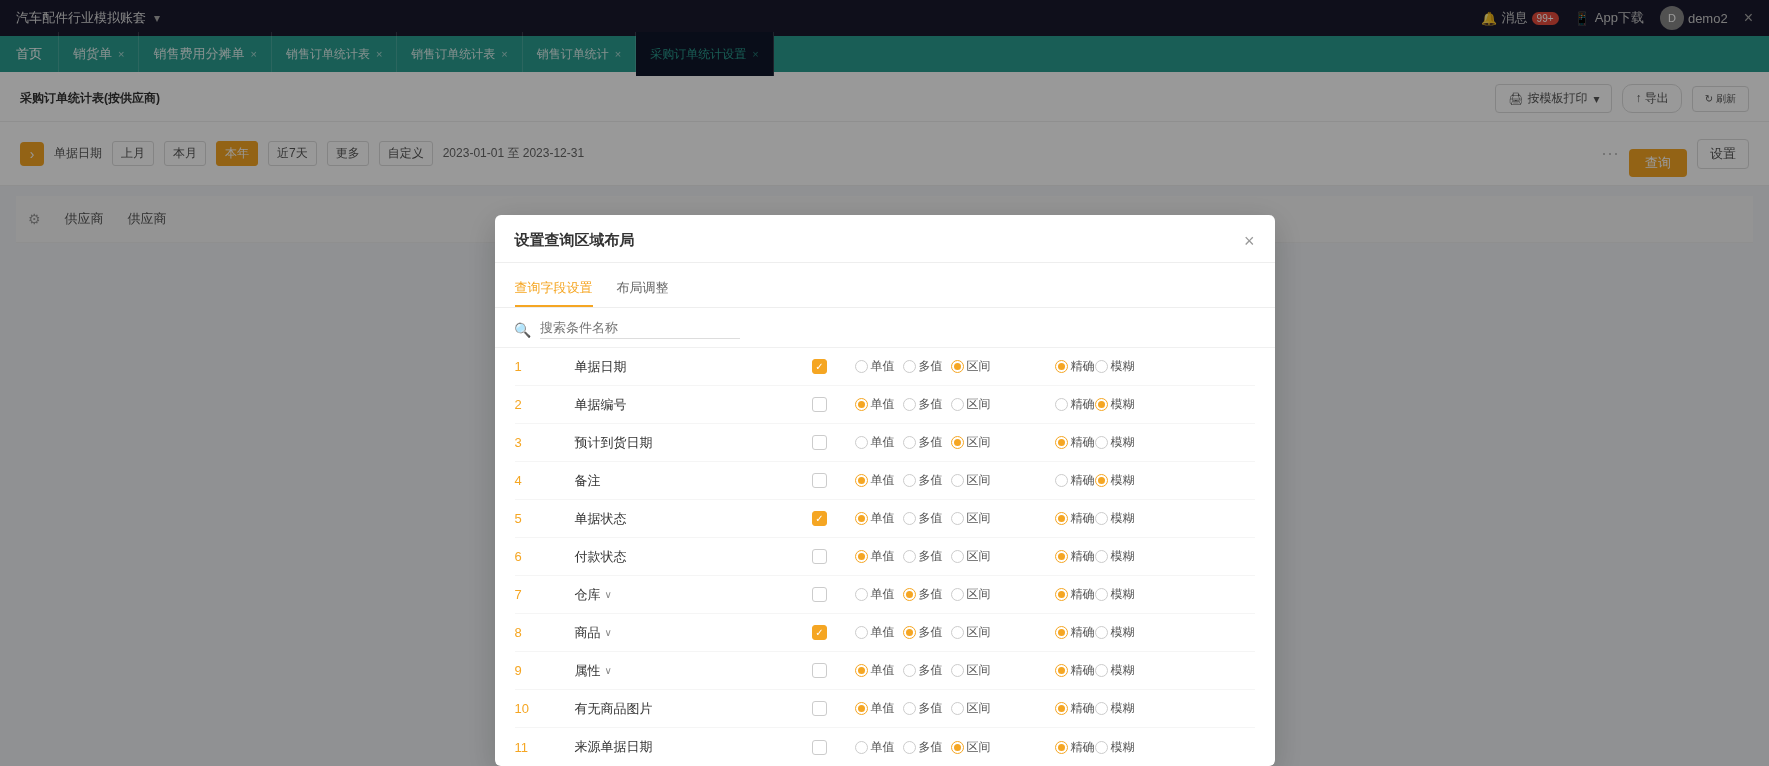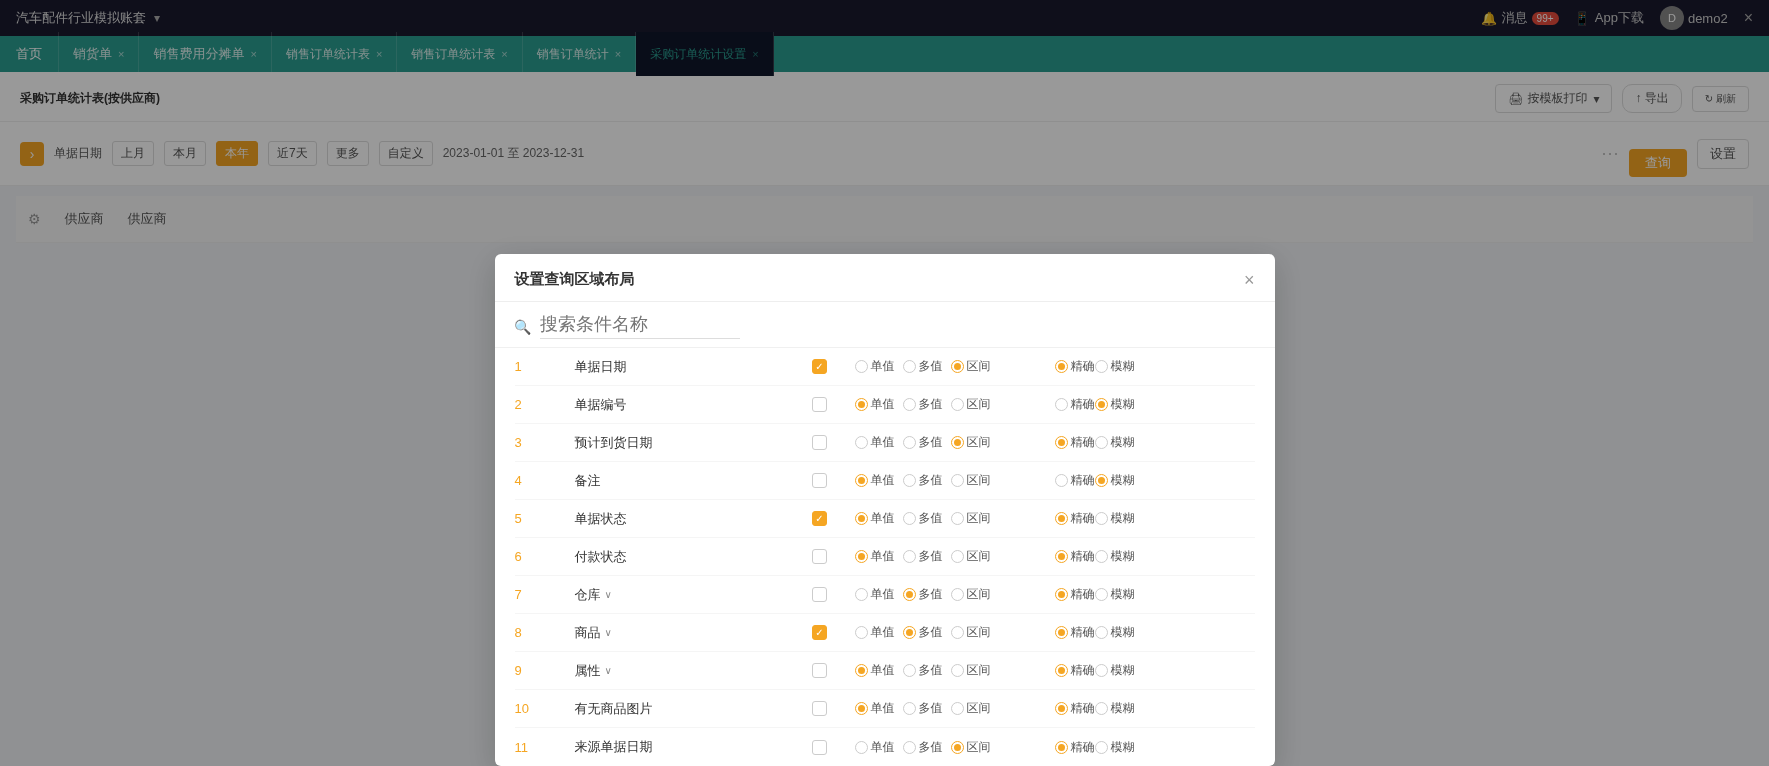--- a/index.html
+++ b/index.html
@@ -151,21 +151,21 @@
     .modal-search-bar {
       padding: 12px 20px 8px;
       display: flex;
       align-items: center;
       border-bottom: 1px solid #f0f0f0;
     }
     .modal-search-icon { color: #aaa; font-size: 14px; margin-right: 8px; }
     .modal-search-input {
       border: none;
       outline: none;
-      font-size: 18px;
+      font-size: 13px;
       color: #666;
       width: 200px;
       border-bottom: 1px solid #ddd;
       padding-bottom: 3px;
     }
 
     
     .modal-table-head {
       display: grid;
       grid-template-columns: 60px 1fr 70px 200px 200px;
@@ -302,20 +302,24 @@
 </div>
 
 <div class="overlay">
   <div class="modal">
 
     <div class="modal-header">
       <span class="modal-title">设置查询区域布局</span>
       <button class="modal-close">×</button>
     </div>
 
+    <div class="modal-tabs">
+      <div class="modal-tab active">查询字段设置</div>
+      <div class="modal-tab">布局调整</div>
+    </div>
 
     <div class="modal-search-bar">
       <span class="modal-search-icon">🔍</span>
       <input class="modal-search-input" type="text" placeholder="搜索条件名称" style="">
     </div>
 
 
     <div class="modal-table-body" id="modal-table-body">
     <div class="modal-table-row">
           <div class="row-num">1</div>

